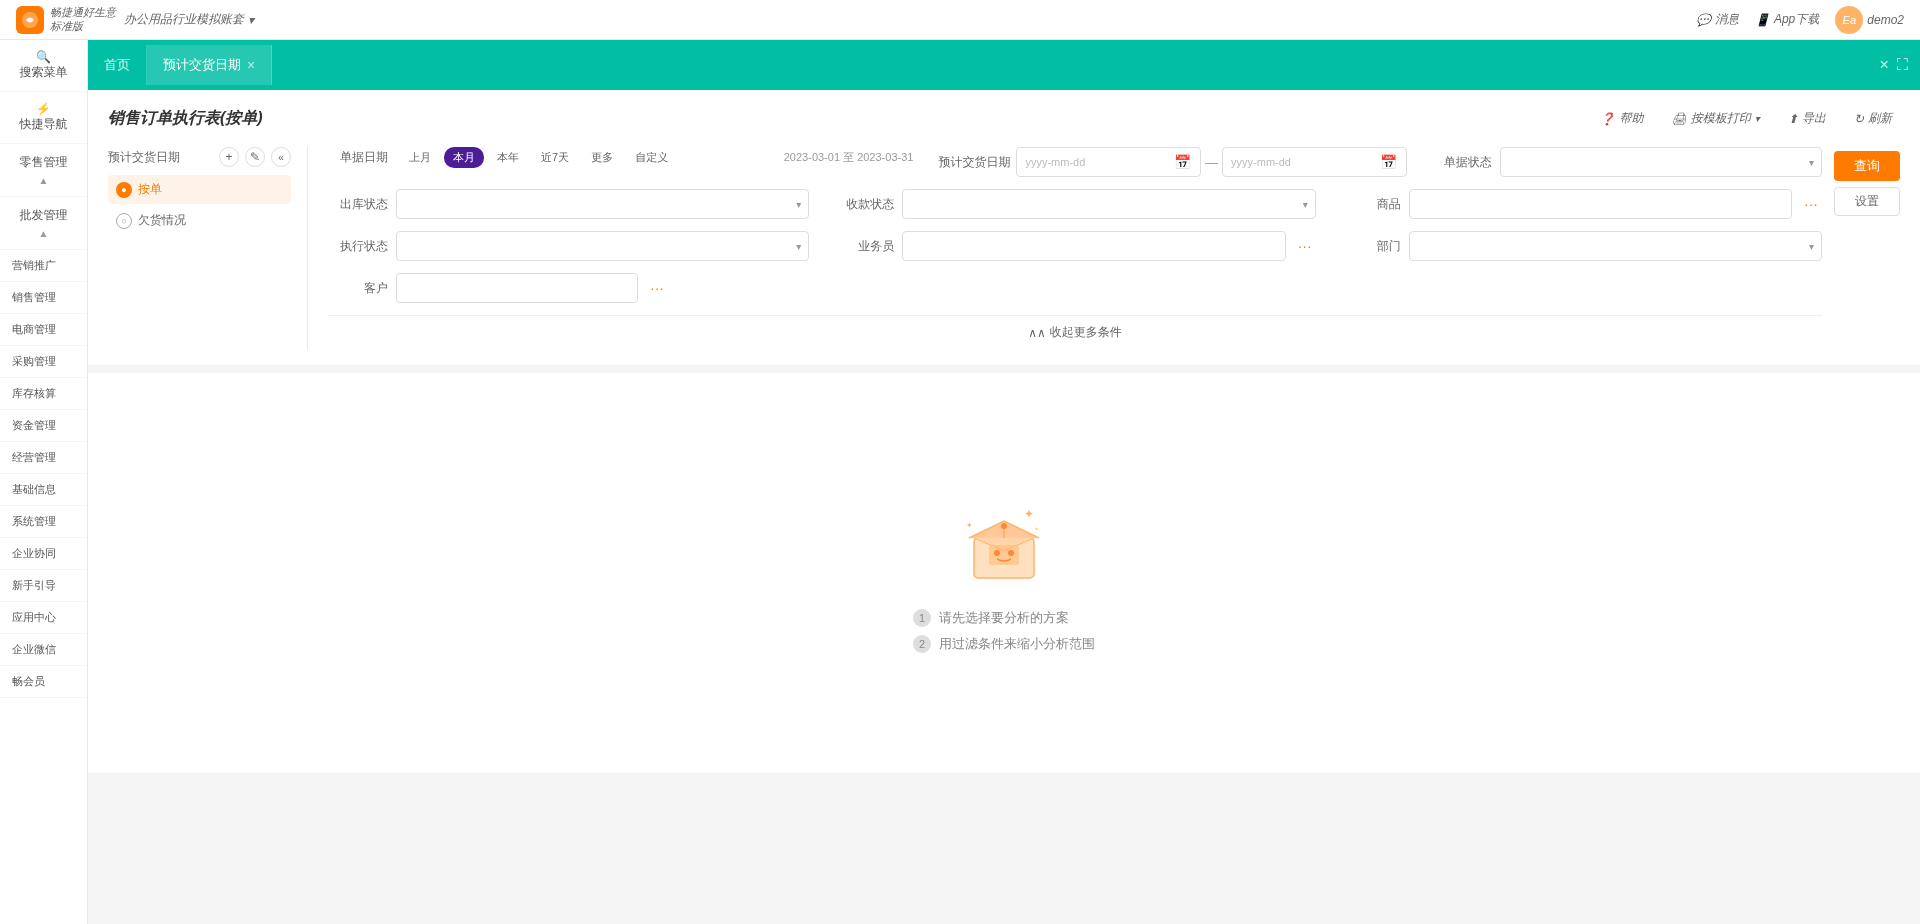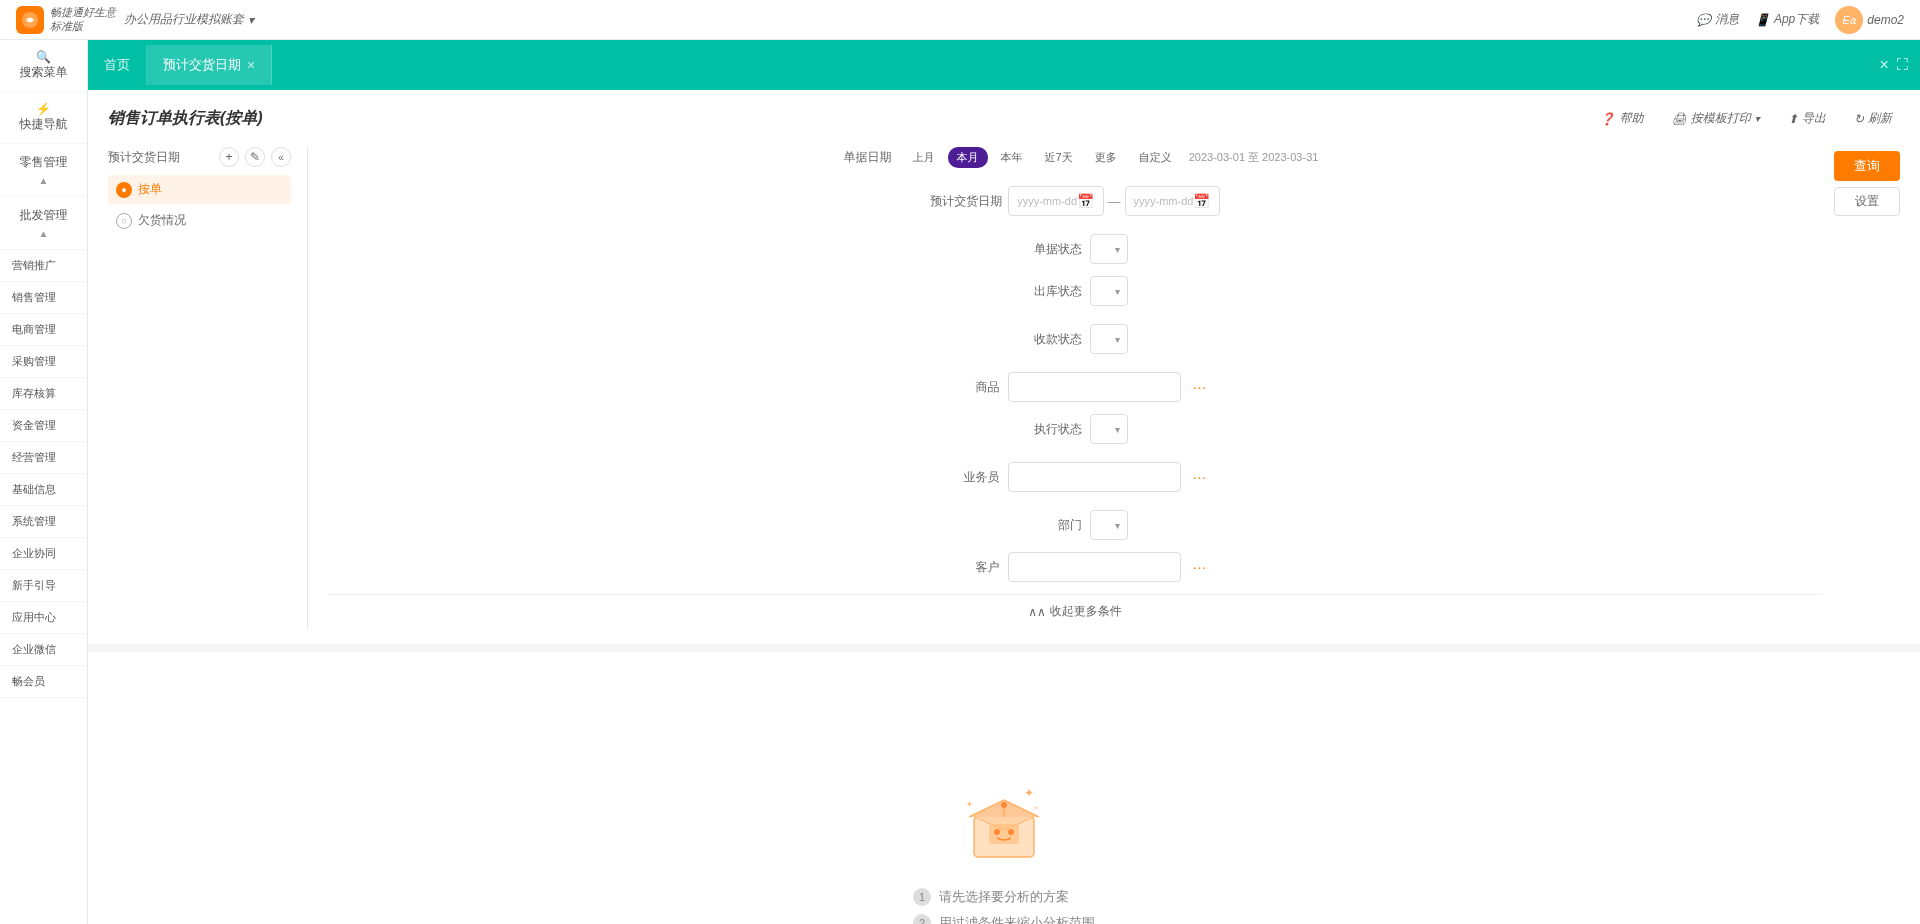--- a/index.html
+++ b/index.html
@@ -336,24 +336,23 @@
       flex-shrink: 0;
     }
 
     
     .filter-right {
       flex: 1;
       padding-left: 20px;
     }
     .filter-row {
       display: flex;
-      align-items: center;
-      gap: 18px;
+      align-items: flex-start;
+      gap: 25px;
       margin-bottom: 12px;
-      flex-direction: column;
     }
     .filter-field {
       display: flex;
       align-items: center;
       gap: 8px;
       flex: 1;
     }
     .filter-label {
       font-size: 12px;
       color: #666;

